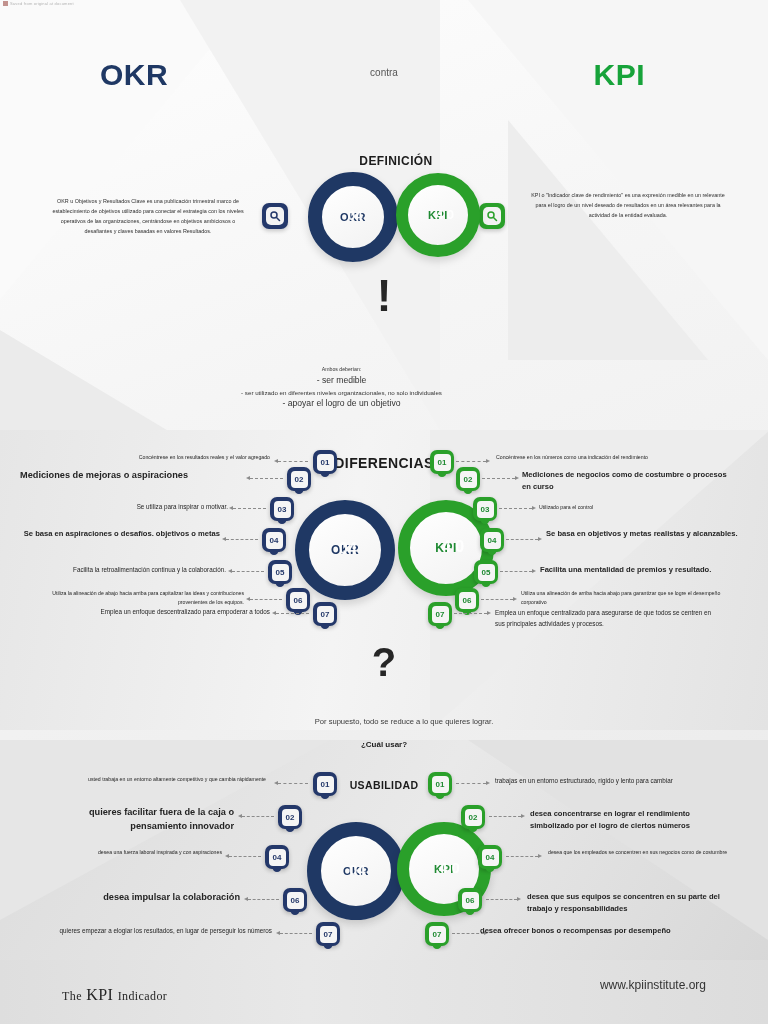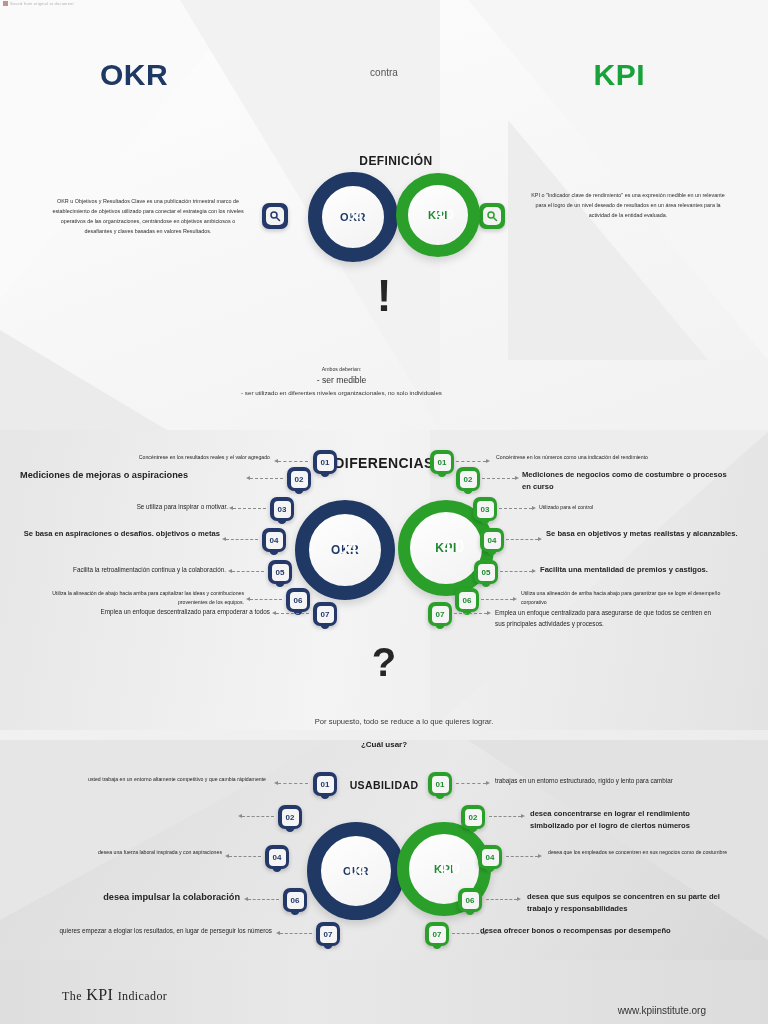--- a/index.html
+++ b/index.html
@@ -95,21 +95,21 @@
   .sz-l{font-size:9.2px;font-weight:bold;line-height:1.5;}
 
   
   .qmark{position:absolute;width:768px;text-align:center;font-size:40px;font-weight:bold;color:#262626;}
   .qtext{position:absolute;width:768px;text-align:center;font-size:8px;font-weight:bold;color:#1c1c1c;}
   .qsub{position:absolute;width:768px;text-align:center;font-size:7.6px;color:#3a3a3a;}
 
   
   .foot-logo{position:absolute;left:62px;bottom:20px;font-family:"Liberation Serif", serif;font-size:16px;color:#262626;letter-spacing:.4px;}
   .foot-logo .sc{font-size:12px;}
-  .foot-url{position:absolute;right:62px;bottom:8px;font-size:10px;color:#333;}
+  .foot-url{position:absolute;right:62px;bottom:32px;font-size:12px;color:#333;}
 </style>
 </head>
 <body>
 
 <div class="page">
   <div class="shard s1"></div>
   <div class="shard s2"></div>
   <div class="shard s3"></div>
   <div class="shard s4"></div>
   <div class="shard s5"></div>
@@ -159,20 +159,21 @@
   </div>
   <div class="ring ring-green" style="left:396px;top:173px;width:60px;height:60px;">
     <span class="ring-label lbl-green" style="font-size:11px;">KPI</span>
     <span class="ghost" style="font-size:13px;left:28px;top:22px;">4 0</span>
   </div>
 
   <div class="bang" style="top:278px;">!</div>
   <div class="bang-sub bs-small" style="top:366px;">Ambos deberían:</div>
   <div class="bang-sub bs-mid" style="top:375px;">- ser medible</div>
   <div class="bang-sub bs-tiny" style="top:389px;">- ser utilizado en diferentes niveles organizacionales, no solo individuales</div>
+  <div class="bang-sub bs-mid" style="top:398px;">- apoyar el logro de un objetivo</div>
 
   <div class="sect-title" style="top:455px;font-size:14px;">DIFERENCIAS</div>
 
   <div class="ring ring-navy" style="left:295px;top:500px;width:72px;height:72px;">
     <span class="ring-label lbl-navy" style="font-size:12px;">OKR</span>
     <span class="ghost" style="font-size:16px;left:30px;top:26px;">04</span>
   </div>
   <div class="ring ring-green" style="left:398px;top:500px;width:72px;height:72px;">
     <span class="ring-label lbl-green" style="font-size:12px;">KPI</span>
     <span class="ghost" style="font-size:16px;left:32px;top:26px;">4 0</span>
@@ -257,21 +258,21 @@
   <div class="arrow ar-r" style="left:532px;top:569px;"></div>
   <div class="dash" style="left:481px;top:599px;width:32px;"></div>
   <div class="arrow ar-r" style="left:513px;top:597px;"></div>
   <div class="dash" style="left:454px;top:613px;width:33px;"></div>
   <div class="arrow ar-r" style="left:487px;top:611px;"></div>
 
   <div class="itxt t-l sz-xs" style="left:496px;top:453px;width:235px;">Concéntrese en los números como una indicación del rendimiento</div>
   <div class="itxt t-l sz-m" style="left:522px;top:469px;width:215px;">Mediciones de negocios como de costumbre o procesos en curso</div>
   <div class="itxt t-l sz-xs" style="left:539px;top:503px;width:210px;">Utilizado para el control</div>
   <div class="itxt t-l sz-m" style="left:546px;top:528px;width:200px;">Se basa en objetivos y metas realistas y alcanzables.</div>
-  <div class="itxt t-l sz-m" style="left:540px;top:564px;width:215px;">Facilita una mentalidad de premios y castigos.</div>
+  <div class="itxt t-l sz-m" style="left:540px;top:564px;width:215px;">Facilita una mentalidad de premios y resultado.</div>
   <div class="itxt t-l sz-xs" style="left:521px;top:589px;width:210px;">Utiliza una alineación de arriba hacia abajo para garantizar que se logre el desempeño corporativo</div>
   <div class="itxt t-l sz-s" style="left:495px;top:607px;width:225px;">Emplea un enfoque centralizado para asegurarse de que todos se centren en sus principales actividades y procesos.</div>
 
   <div class="qmark" style="top:640px;">?</div>
   <div class="qtext" style="top:692px;margin-top:48px;">¿Cuál usar?</div>
   <div class="qsub" style="top:717px;margin-left:20px;">Por supuesto, todo se reduce a lo que quieres lograr.</div>
 
   <div class="sect-title" style="top:779px;font-size:10.5px;">USABILIDAD</div>
 
   <div class="ring ring-navy" style="left:307px;top:822px;width:70px;height:70px;">
@@ -304,20 +305,21 @@
   <div class="dash" style="left:242px;top:816px;width:32px;"></div>
   <div class="arrow ar-l" style="left:238px;top:814px;"></div>
   <div class="dash" style="left:229px;top:856px;width:32px;"></div>
   <div class="arrow ar-l" style="left:225px;top:854px;"></div>
   <div class="dash" style="left:248px;top:899px;width:31px;"></div>
   <div class="arrow ar-l" style="left:244px;top:897px;"></div>
   <div class="dash" style="left:280px;top:933px;width:32px;"></div>
   <div class="arrow ar-l" style="left:276px;top:931px;"></div>
 
   <div class="itxt t-r sz-xs" style="right:502px;top:775px;width:180px;">usted trabaja en un entorno altamente competitivo y que cambia rápidamente</div>
+  <div class="itxt t-r sz-l" style="right:534px;top:806px;width:200px;">quieres facilitar fuera de la caja o pensamiento innovador</div>
   <div class="itxt t-r sz-xs" style="right:546px;top:848px;width:180px;">desea una fuerza laboral inspirada y con aspiraciones</div>
   <div class="itxt t-r sz-l" style="right:528px;top:891px;width:215px;">desea impulsar la colaboración</div>
   <div class="itxt t-r sz-s" style="right:496px;top:925px;width:215px;">quieres empezar a elogiar los resultados, en lugar de perseguir los números</div>
 
   <div class="badge b-green" style="left:428px;top:772px;">
       <span class="badge-in">01</span>
     </div>
   <div class="badge b-green" style="left:461px;top:805px;">
       <span class="badge-in">02</span>
     </div>

